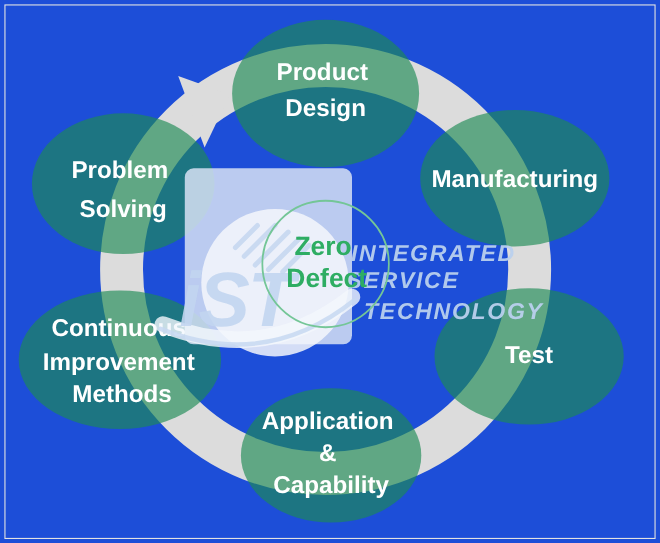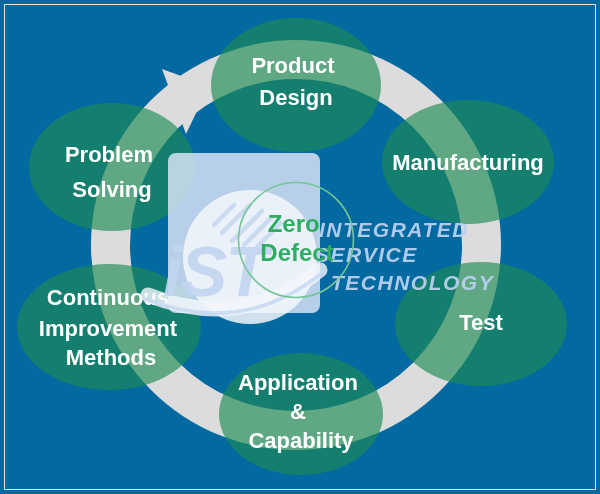--- a/index.html
+++ b/index.html
@@ -1,17 +1,17 @@
 <!DOCTYPE html>
 <html><head>
 <meta charset="utf-8">
 <style>
   html,body{margin:0;padding:0;background:#ffffff;}
   .canvas{
-    position:relative;width:600px;height:494px;background:#0369a1;overflow:hidden;
+    position:relative;width:600px;height:494px;background:#1d4ed8;overflow:hidden;
     font-family:"Liberation Sans","DejaVu Sans",sans-serif;
   }
   .frame{position:absolute;inset:4px;border:1px solid #e2e2e2;pointer-events:none;}
   svg{position:absolute;left:0;top:0;display:block;}
   svg text{font-family:"Liberation Sans","DejaVu Sans",sans-serif;}
   .node-label{fill:#ffffff;font-size:22px;font-weight:bold;text-anchor:middle;}
   .center-label{font-size:24px;font-weight:bold;text-anchor:middle;}
   .wm-line{font-size:21px;font-weight:bold;font-style:italic;letter-spacing:1.5px;}
   .wm-logo-text{font-size:70px;font-weight:bold;font-style:italic;letter-spacing:-2px;}
 </style>

